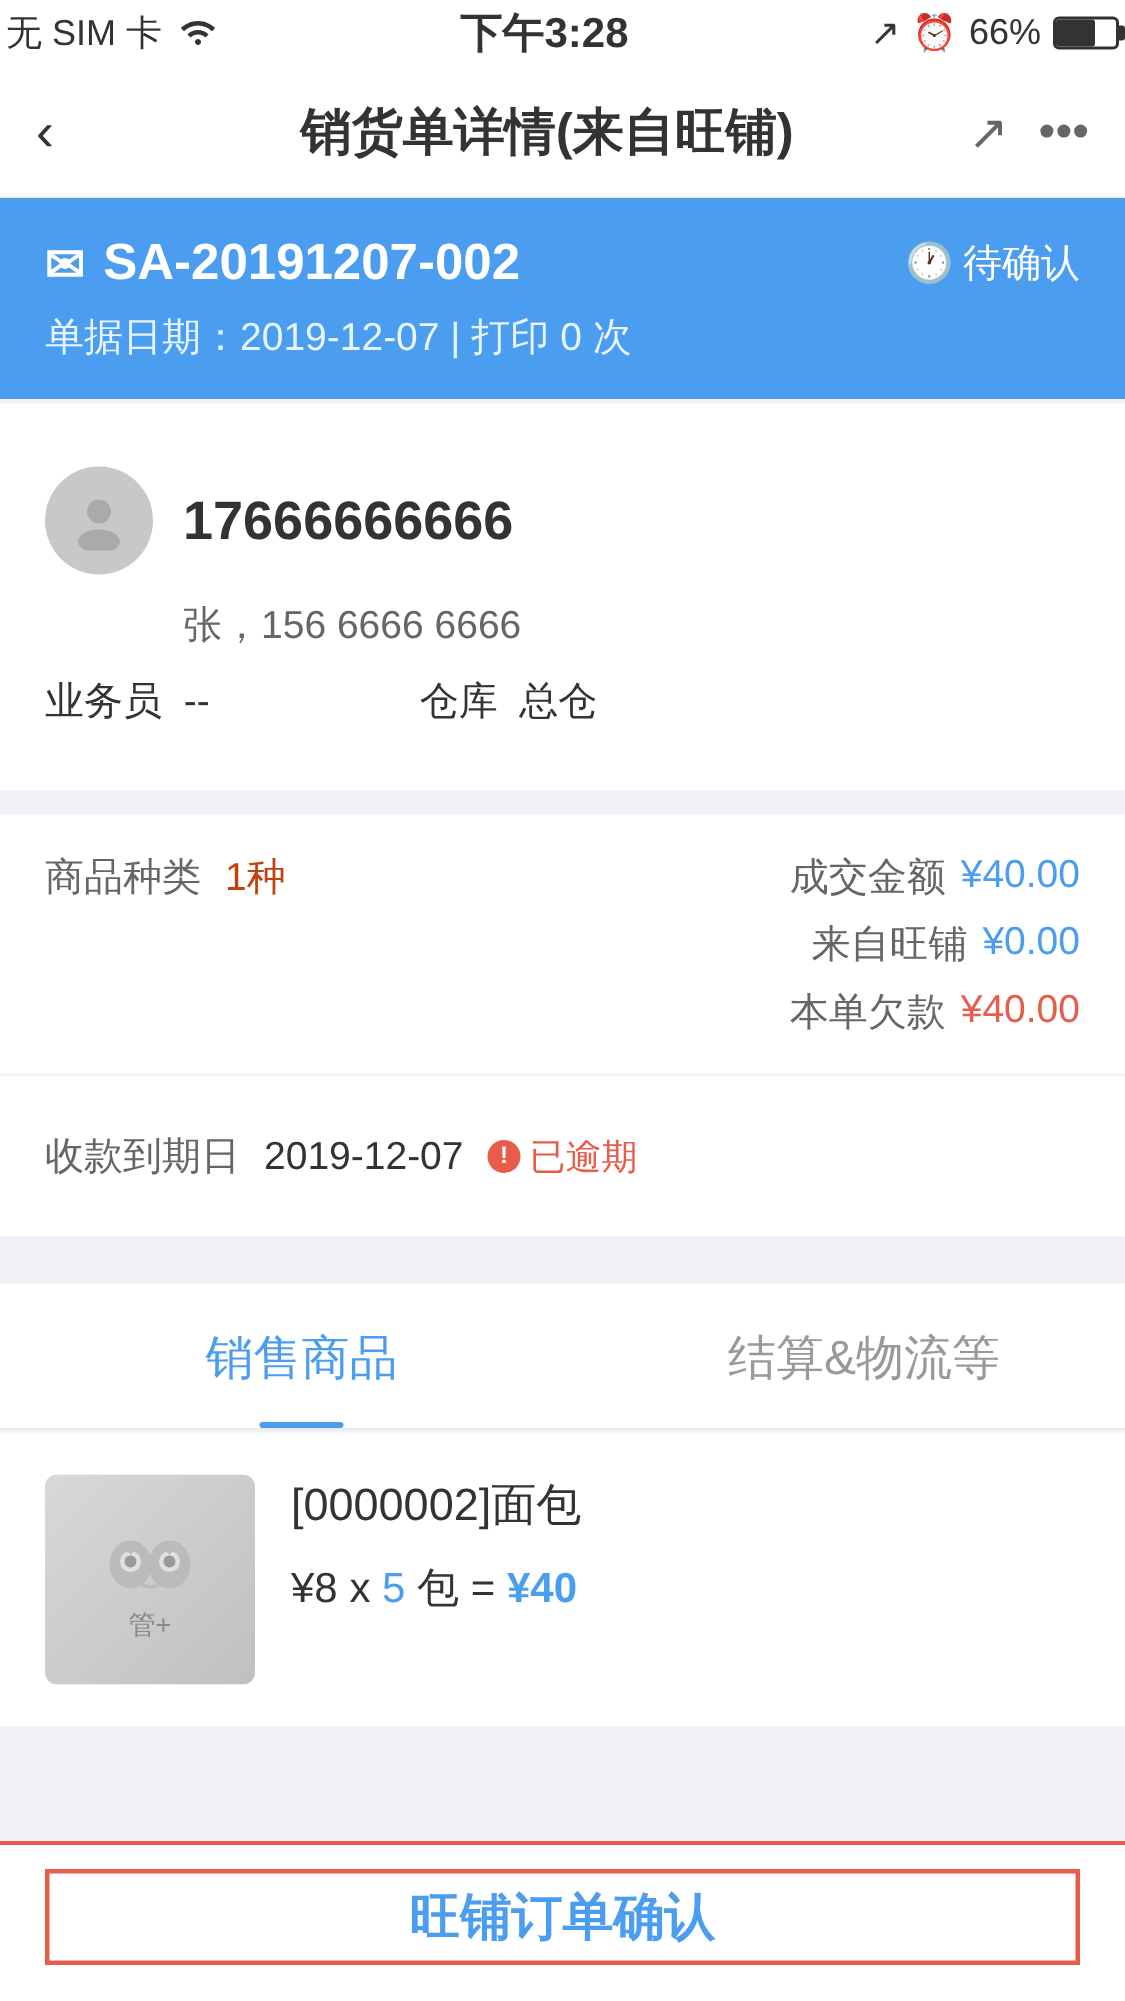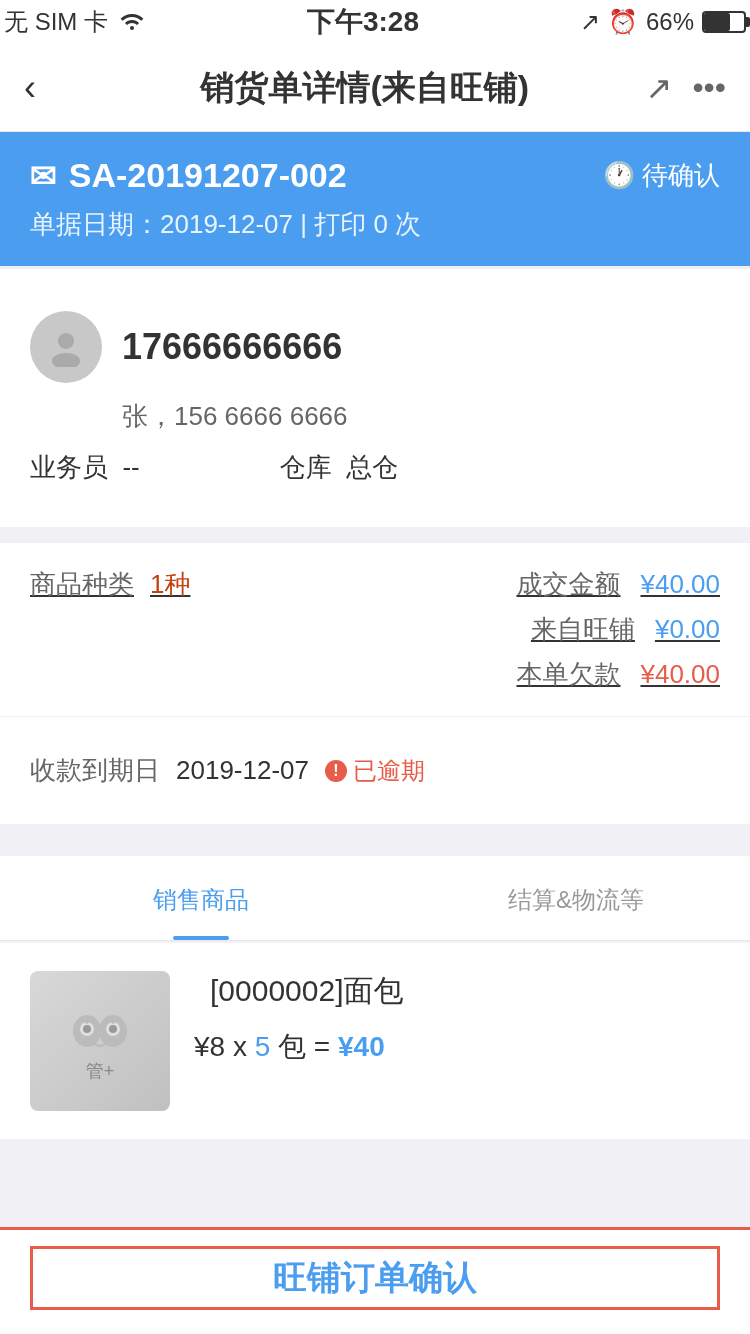--- a/index.html
+++ b/index.html
@@ -109,27 +109,26 @@
 
     .divider { height: 16px; background: #f0f0f5; }
 
     
     .summary-section {
       background: #fff;
       padding: 24px 30px;
       display: flex;
       align-items: flex-start;
       justify-content: space-between;
-      text-decoration: underline;
     }
     .summary-left { display: flex; align-items: center; gap: 16px; }
     .summary-label { font-size: 26px; color: #666; }
     .summary-value { font-size: 26px; color: #c2410c; }
     .summary-right { display: flex; flex-direction: column; align-items: flex-end; gap: 10px; }
-    .summary-row { display: flex; gap: 20px; align-items: center; }
+    .summary-row { display: flex; gap: 10px; }
     .amount-label { font-size: 26px; color: #666; }
     .amount-value { font-size: 26px; }
     .amount-blue { color: #4a9def; }
     .amount-red { color: #e85c4a; }
 
     
     .due-section {
       background: #fff;
       padding: 36px 30px;
       border-top: 1px solid #f0f0f0;
@@ -150,21 +149,21 @@
     }
 
     
     .tab-bar {
       background: #fff;
       display: flex;
       border-bottom: 1px solid #e8e8e8;
       margin-top: 16px;
     }
     .tab-item {
-      flex: 1; text-align: center; padding: 28px 0 24px; font-size: 24px;
+      flex: 1; text-align: center; padding: 28px 0 24px; font-size: 32px;
       color: #999; position: relative; cursor: pointer; margin-left: 27px;
     }
     .tab-item.active {
       color: #4a9def;
     }
     .tab-item.active::after {
       content: ''; position: absolute; bottom: 0; left: 50%; transform: translateX(-50%);
       width: 56px; height: 4px; background: #4a9def; border-radius: 2px;
     }
 
@@ -181,21 +180,21 @@
       width: 140px; height: 140px; border-radius: 8px; background: #e8e8e8;
       display: flex; align-items: center; justify-content: center; flex-shrink: 0;
       overflow: hidden;
     }
     .product-thumb-inner {
       width: 100%; height: 100%; background: linear-gradient(135deg, #d8d8d8 0%, #c0c0c0 100%);
       display: flex; flex-direction: column; align-items: center; justify-content: center;
       gap: 4px;
     }
     .product-info { flex: 1; }
-    .product-name { font-size: 30px; color: #333; font-weight: 500; margin-bottom: 16px; margin-left: 16px; }
+    .product-name { font-size: 30px; color: #333; font-weight: 500; margin-bottom: 16px; }
     .product-price-row { font-size: 28px; color: #333; }
     .price-qty { color: #4a9def; }
     .price-total { color: #4a9def; font-weight: 600; }
 
     
     .bottom-space { height: 120px; background: #f0f0f5; }
 
     
     .bottom-btn-area {
       position: fixed;

